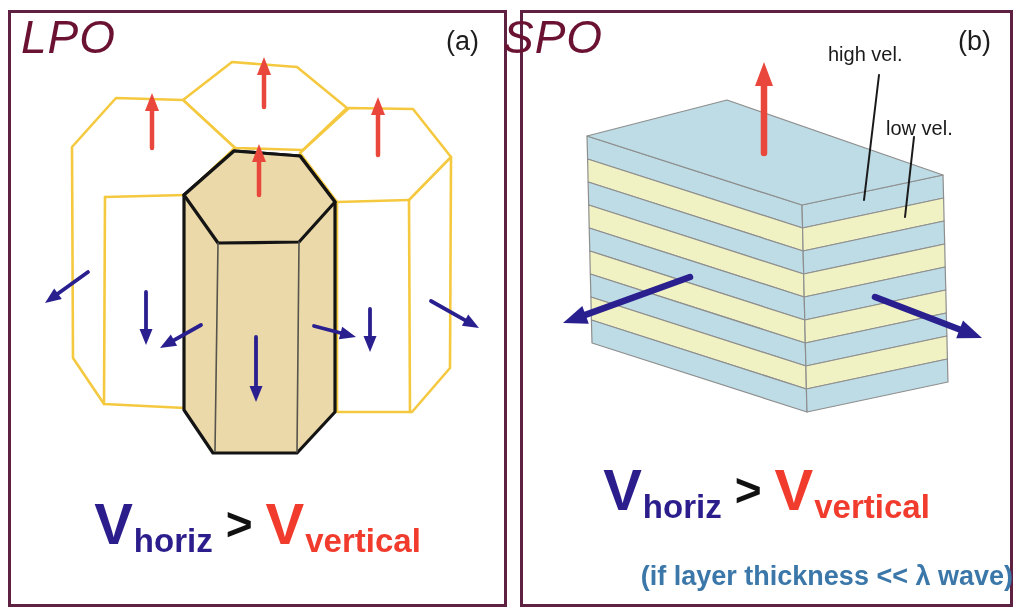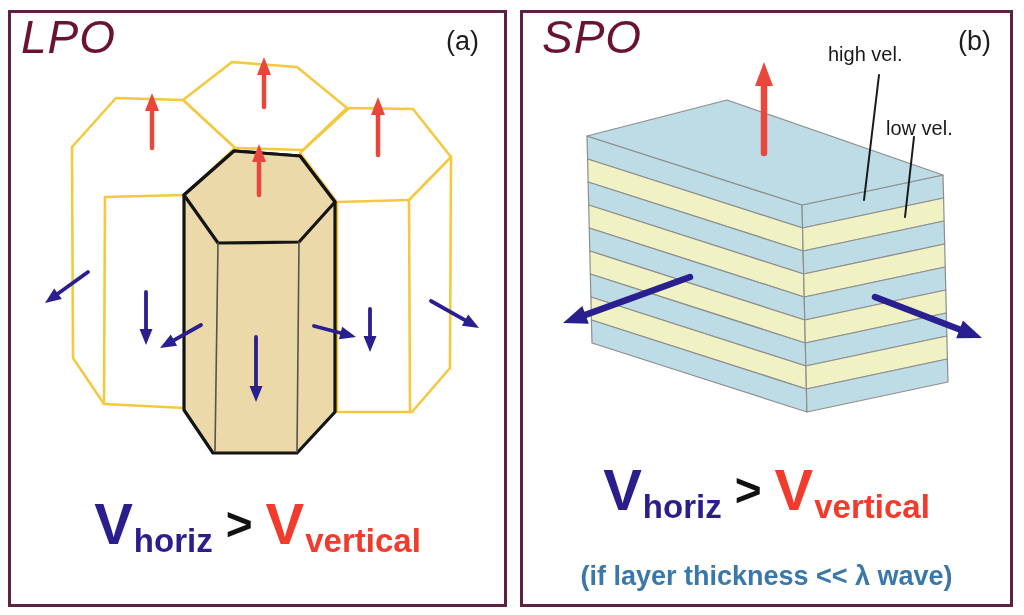--- a/index.html
+++ b/index.html
@@ -104,22 +104,22 @@
 
   <div class="panel" style="left:8px;top:10px;width:499px;height:597px;"></div>
   <div class="panel" style="left:520px;top:10px;width:493px;height:597px;"></div>
 
   <div class="abs panel-title" style="left:21px;top:14px;">LPO</div>
   <div class="abs corner-tag" style="left:446px;top:28px;">(a)</div>
   <div class="abs formula" style="left:8px;top:495px;width:499px;">
     <span class="V blue">V</span><span class="sub blue">horiz</span><span class="gt">&gt;</span><span class="V red">V</span><span class="sub red">vertical</span>
   </div>
 
-  <div class="abs panel-title" style="left:542px;top:14px;">SPO</div>
+  <div class="abs panel-title" style="left:503px;top:14px;">SPO</div>
   <div class="abs corner-tag" style="left:958px;top:28px;">(b)</div>
   <div class="abs layer-label" style="left:828px;top:44px;">high vel.</div>
   <div class="abs layer-label" style="left:886px;top:118px;">low vel.</div>
   <div class="abs formula" style="left:520px;top:461px;width:493px;">
     <span class="V blue">V</span><span class="sub blue">horiz</span><span class="gt">&gt;</span><span class="V red">V</span><span class="sub red">vertical</span>
   </div>
-  <div class="abs caption" style="left:520px;top:563px;width:493px;">(if layer thickness &lt;&lt; λ wave)</div>
+  <div class="abs caption" style="left:520px;top:563px;width:493px;text-align:right;">(if layer thickness &lt;&lt; λ wave)</div>
 
 </div>
 
 </body></html>

